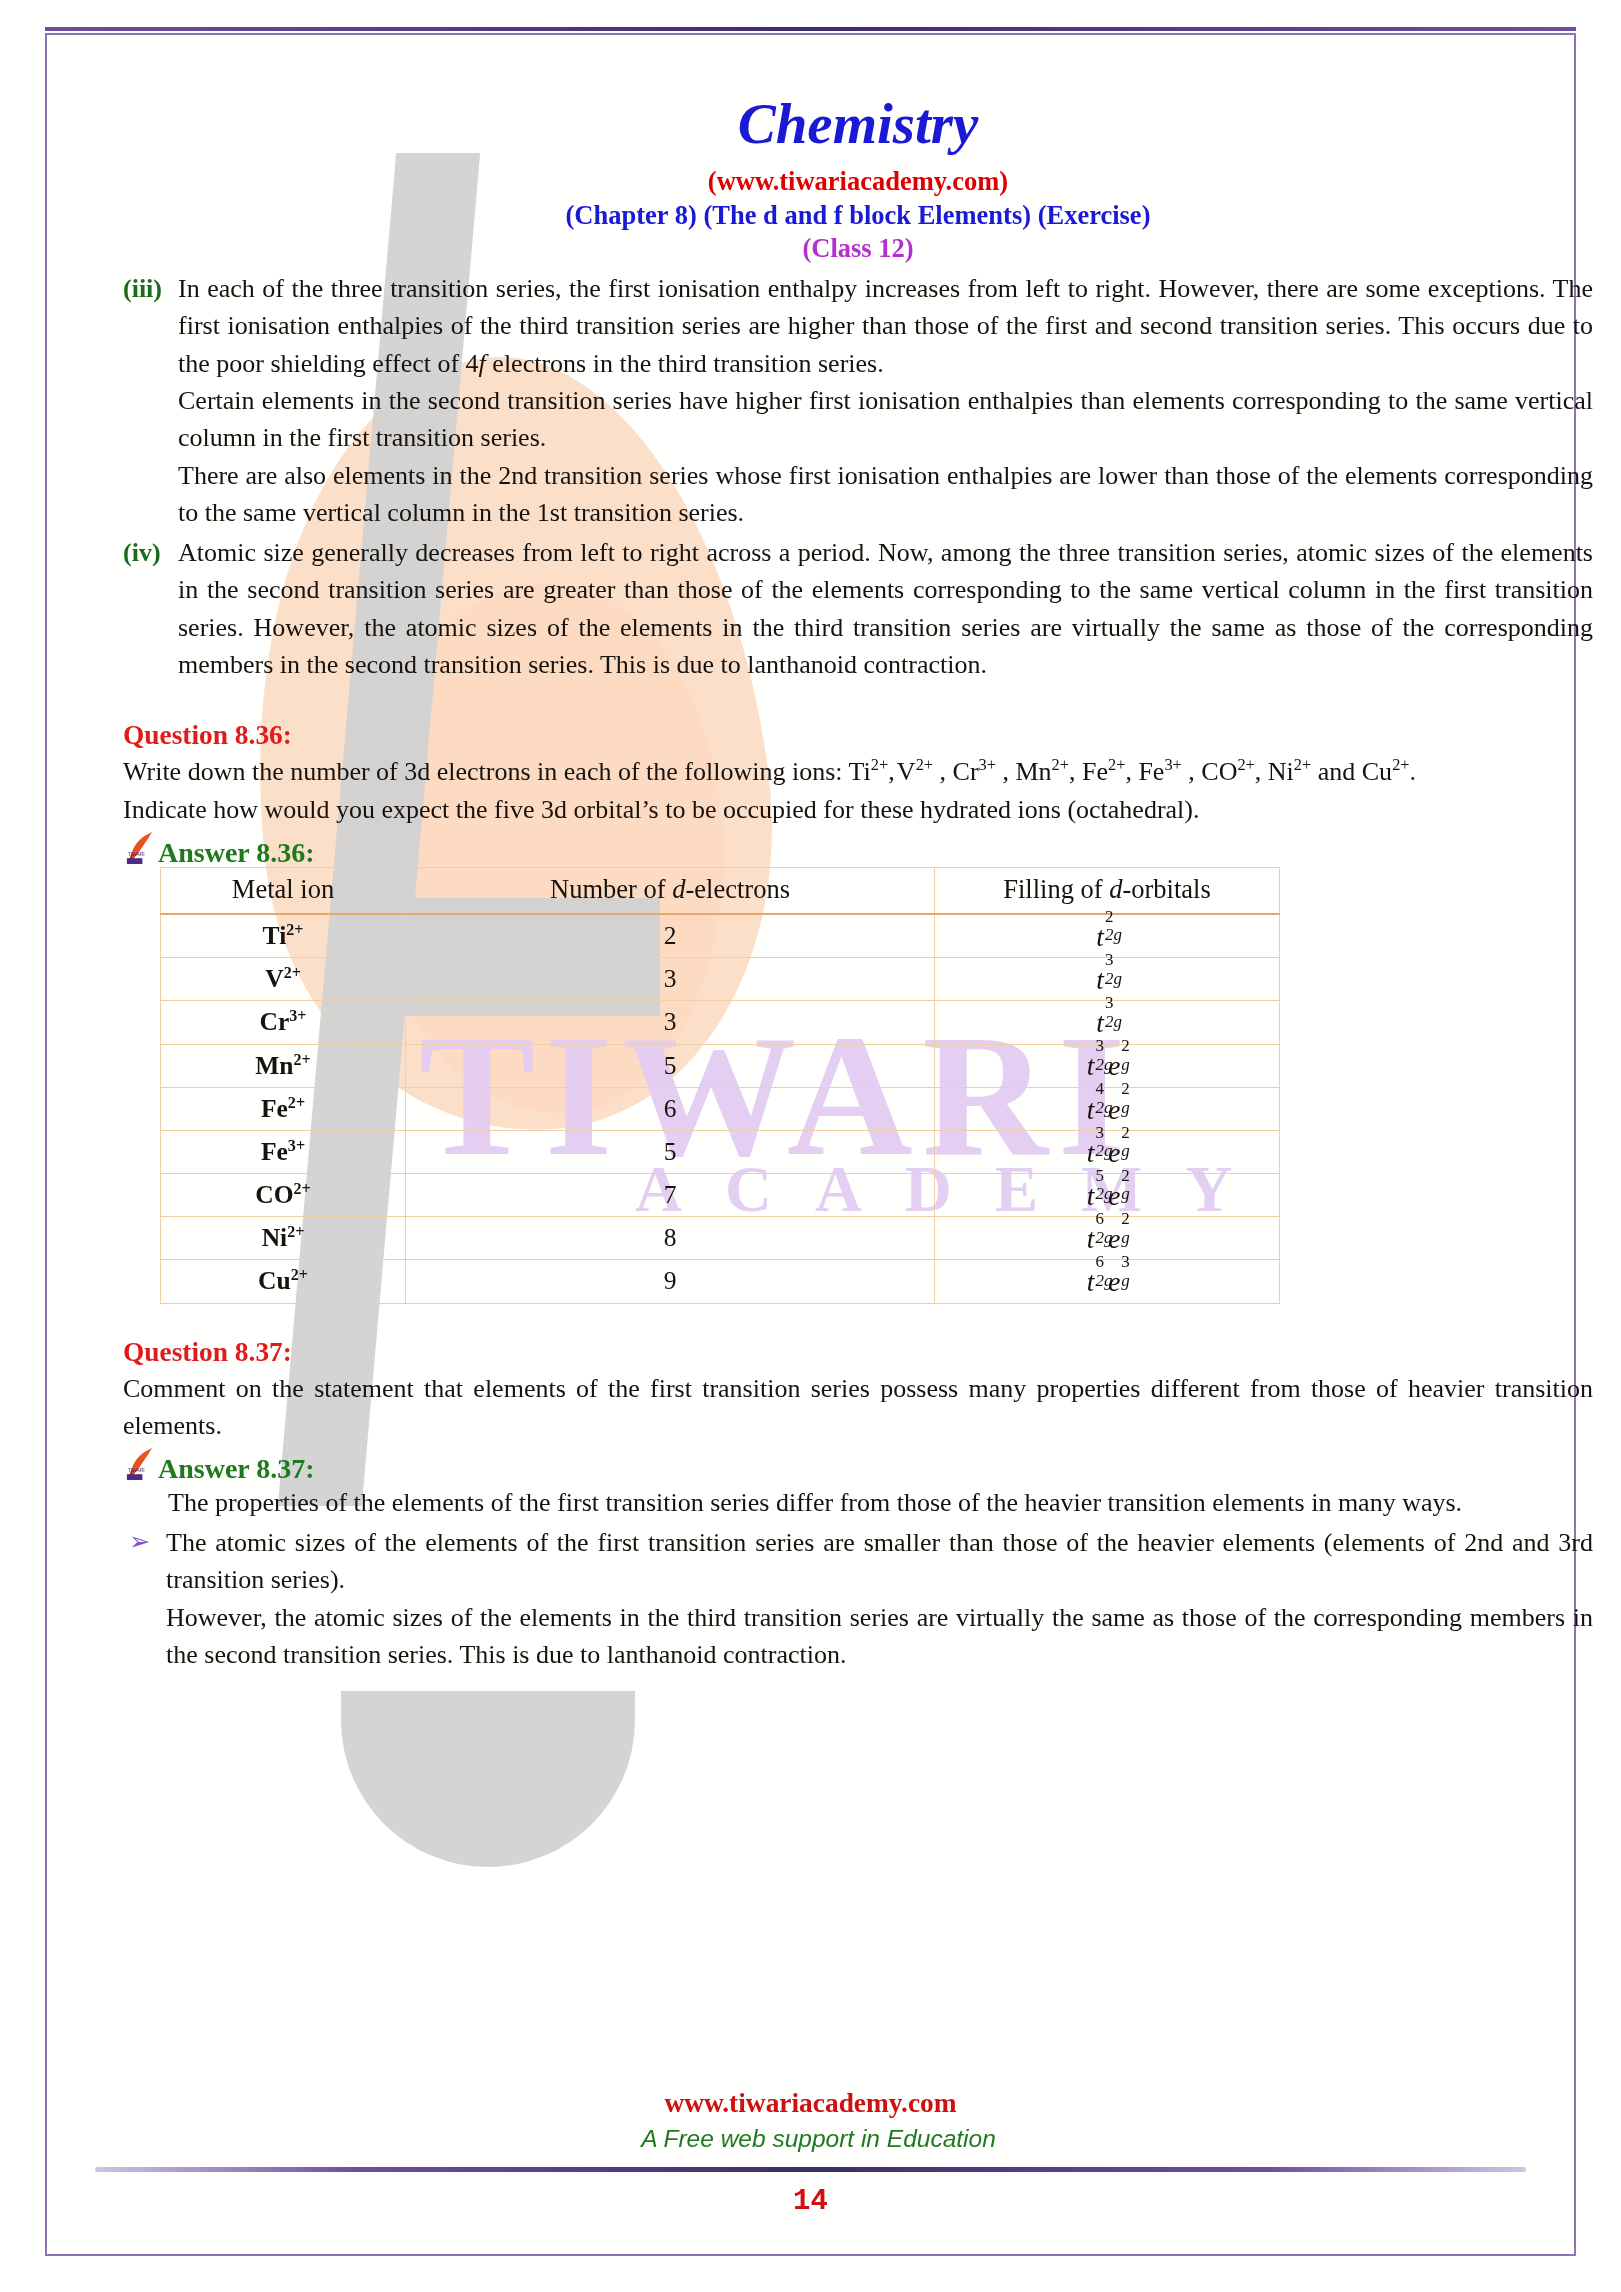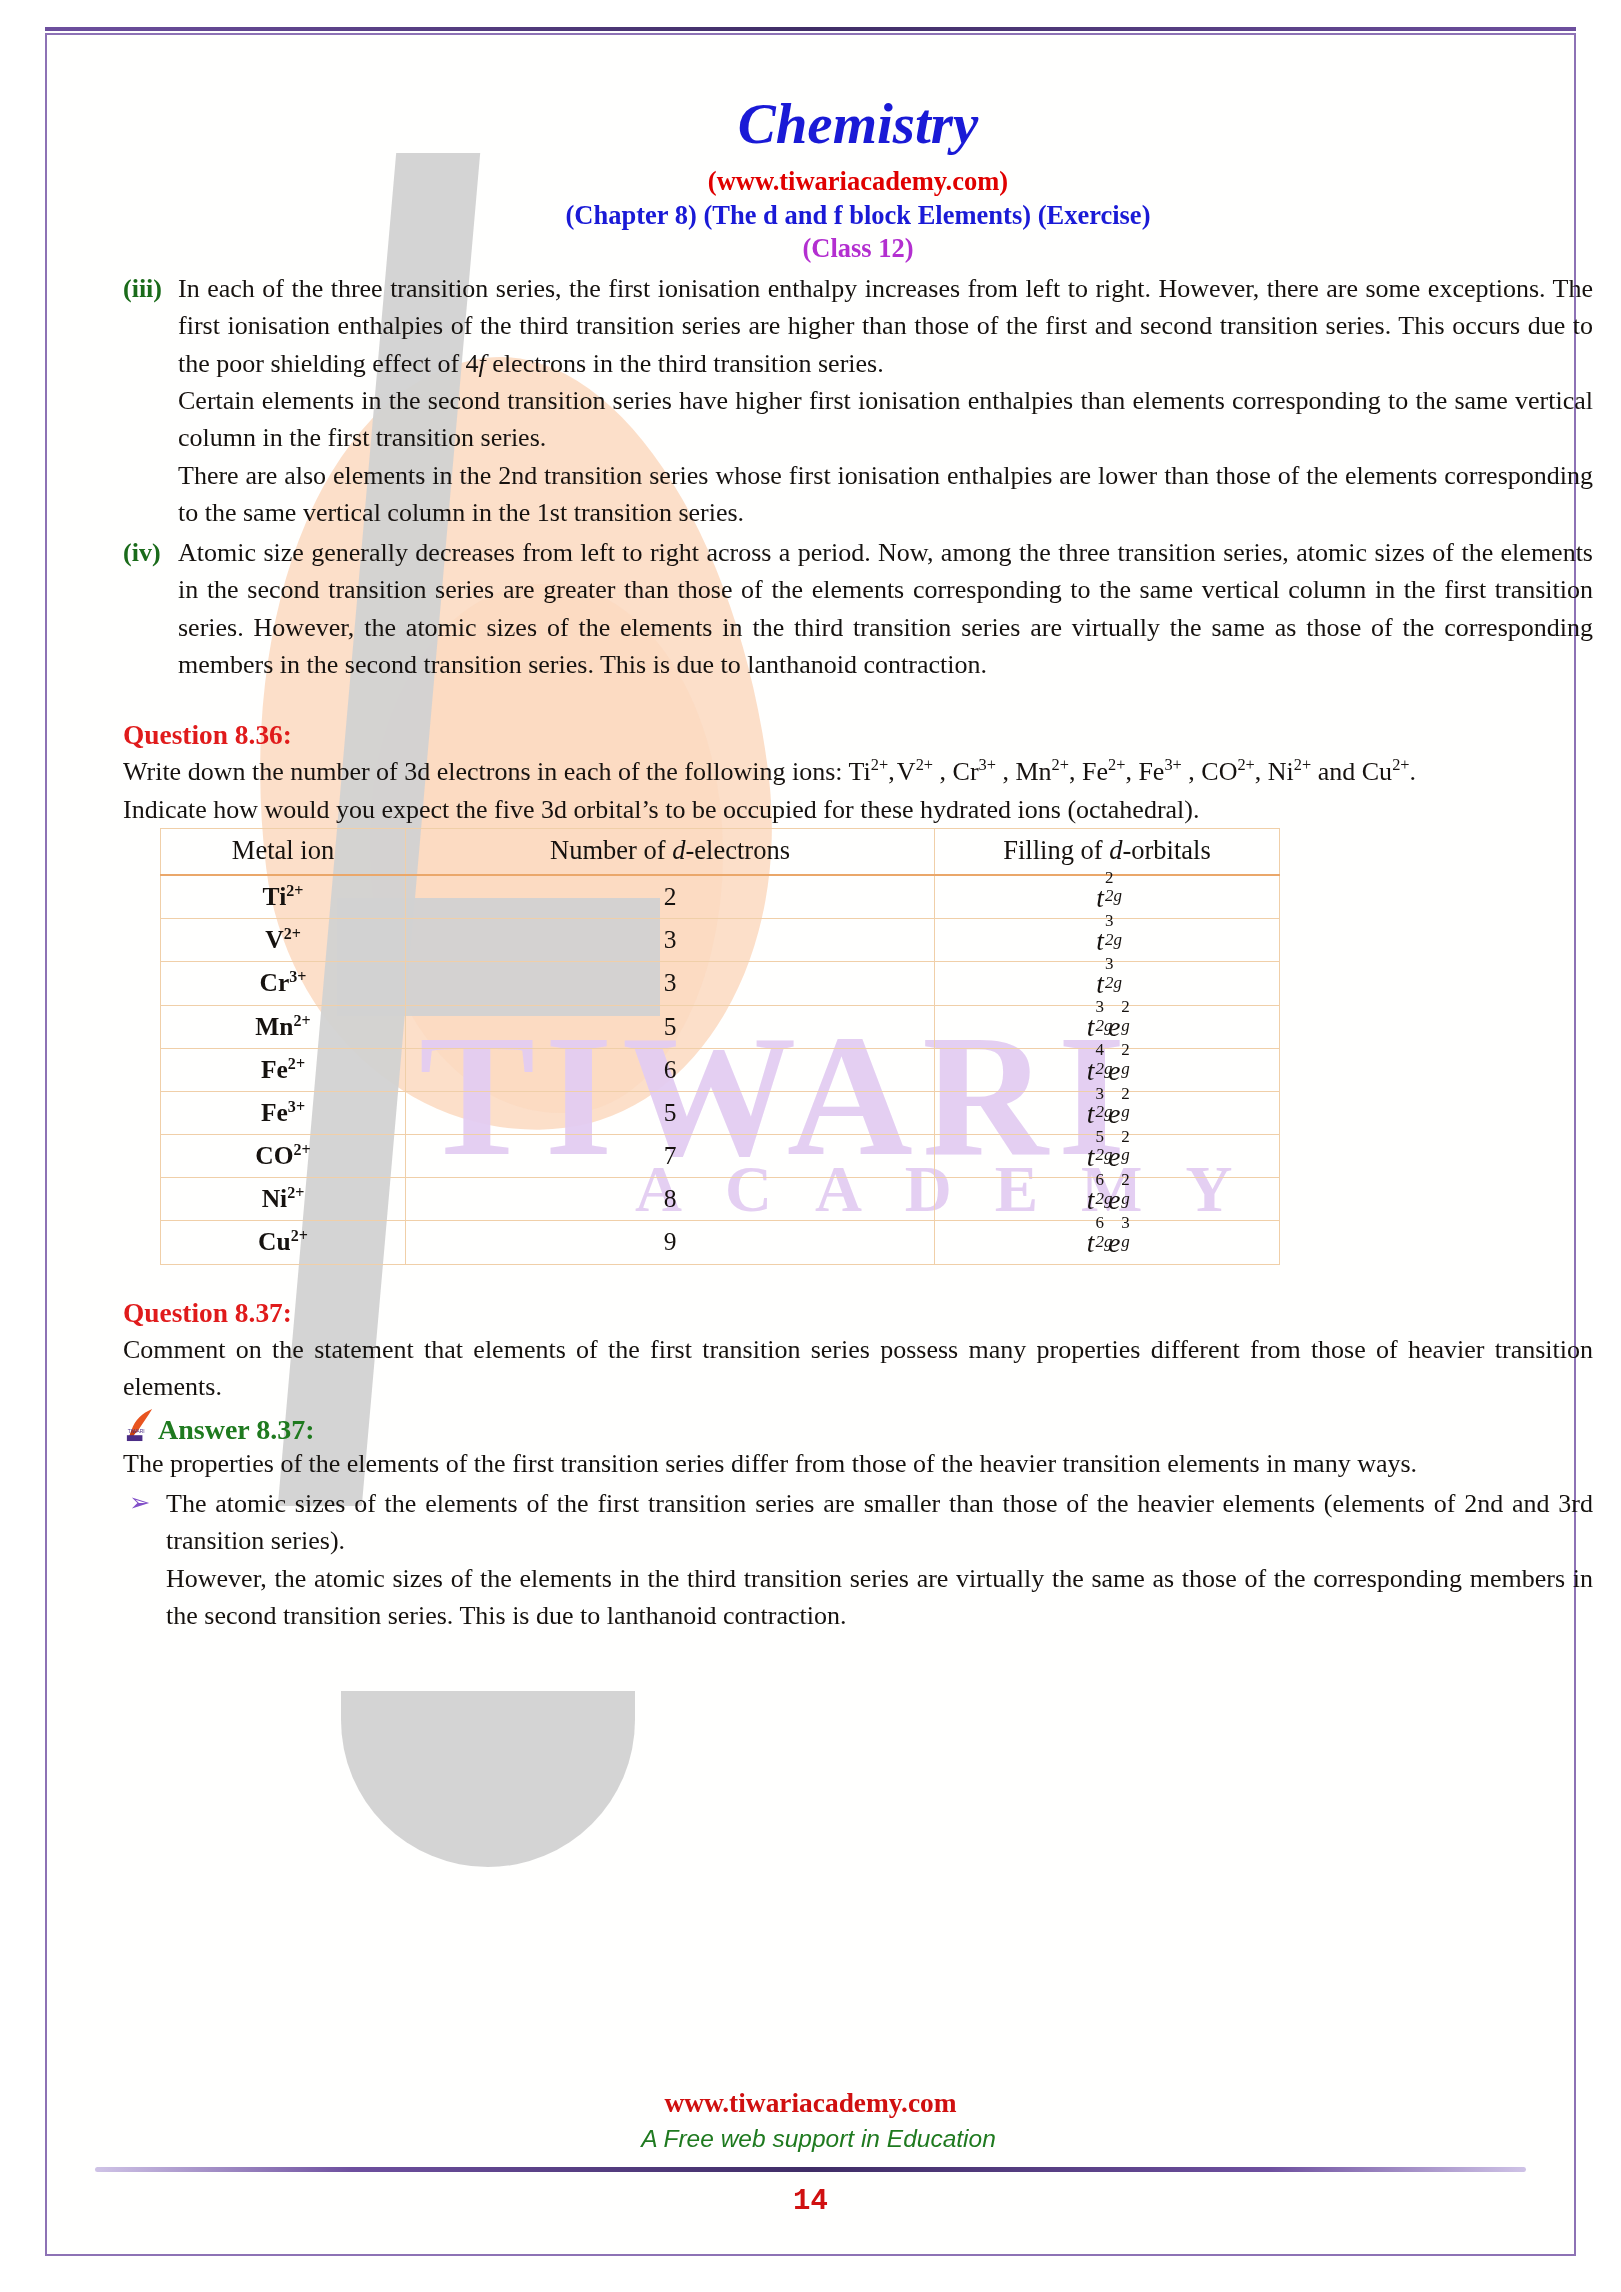--- a/index.html
+++ b/index.html
@@ -340,20 +340,31 @@
       </div>
     </div>
 
     <div style="height:37px"></div>
     <div class="q-head">Question 8.36:</div>
 
     <p class="para" style="margin-top:2px;">Write down the number of 3d electrons in each of the following ions: Ti<sup>2+</sup>, V<sup>2+</sup> , Cr<sup>3+</sup> , Mn<sup>2+</sup>, Fe<sup>2+</sup>, Fe<sup>3+</sup> , CO<sup>2+</sup>, Ni<sup>2+</sup> and Cu<sup>2+</sup>.</p>
 
     <p class="para">Indicate how would you expect the five 3d orbital’s to be occupied for these hydrated ions (octahedral).</p>
 
+    <div class="a-head-row" style="margin-top:2px;">
+      <span class="quill">
+        <svg width="33" height="37" viewBox="0 0 34 38">
+          <path d="M30 2 C20 6, 12 14, 9 23 L15 25 C20 17, 26 9, 30 2 Z" fill="#e8541f"></path>
+          <path d="M9 23 C7 27, 6 31, 6 34 L10 34 C10 30, 12 27, 15 25 Z" fill="#c8400f"></path>
+          <rect x="4" y="29" width="16" height="6" fill="#4b2d86"></rect>
+          <text x="5" y="27" font-size="5" fill="#4b2d86" font-family="Liberation Sans, sans-serif">TIWARI</text>
+        </svg>
+      </span>
+      <span class="a-head">Answer 8.36:</span>
+    </div>
 
     <table class="dtab">
       <thead>
         <tr>
           <th>Metal ion</th>
           <th>Number of <em class="it">d</em>-electrons</th>
           <th>Filling of <em class="it">d</em>-orbitals</th>
         </tr>
       </thead>
       <tbody>
@@ -414,21 +425,21 @@
         <svg width="33" height="37" viewBox="0 0 34 38">
           <path d="M30 2 C20 6, 12 14, 9 23 L15 25 C20 17, 26 9, 30 2 Z" fill="#e8541f"></path>
           <path d="M9 23 C7 27, 6 31, 6 34 L10 34 C10 30, 12 27, 15 25 Z" fill="#c8400f"></path>
           <rect x="4" y="29" width="16" height="6" fill="#4b2d86"></rect>
           <text x="5" y="27" font-size="5" fill="#4b2d86" font-family="Liberation Sans, sans-serif">TIWARI</text>
         </svg>
       </span>
       <span class="a-head">Answer 8.37:</span>
     </div>
 
-    <p class="para" style="margin-top:1px;">The properties of the elements of the first transition series differ from those of the heavier transition elements in many ways.</p>
+    <p class="para" style="margin-top:1px;margin-left:45px;">The properties of the elements of the first transition series differ from those of the heavier transition elements in many ways.</p>
 
     <div class="bullet-item">
       <div class="bullet-mark">➢</div>
       <div class="bullet-body">
         <p class="para">The atomic sizes of the elements of the first transition series are smaller than those of the heavier elements (elements of 2nd and 3rd transition series).</p>
         <p class="para">However, the atomic sizes of the elements in the third transition series are virtually the same as those of the corresponding members in the second transition series. This is due to lanthanoid contraction.</p>
       </div>
     </div>
 
   </div>

